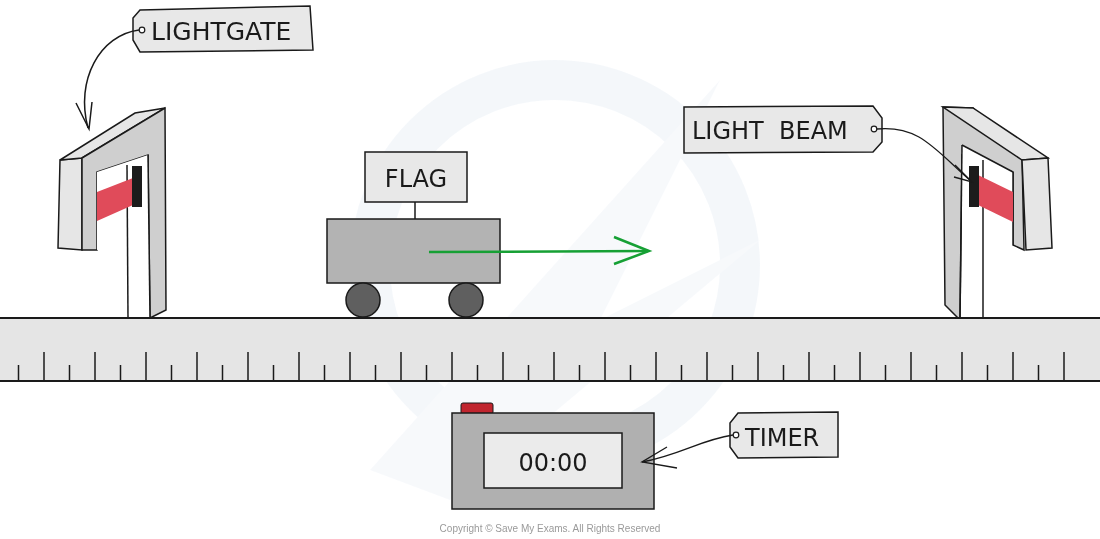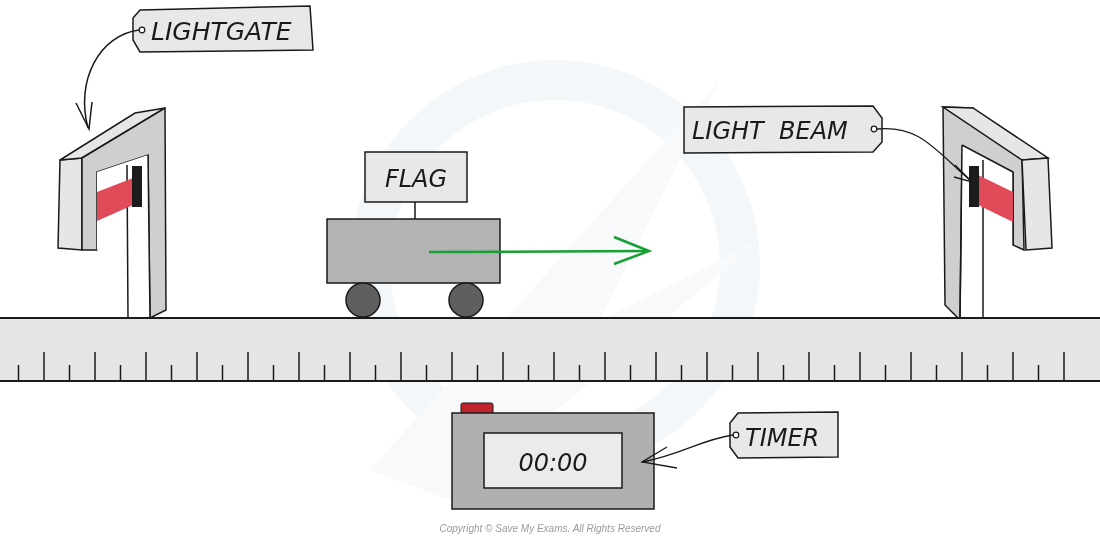--- a/index.html
+++ b/index.html
@@ -1,16 +1,16 @@
 <!DOCTYPE html>
 <html><head>
 <meta charset="utf-8">
 <style>
   html, body { margin: 0; padding: 0; background: #ffffff; }
-  #stage { position: relative; width: 1100px; height: 539px; overflow: hidden; background: #ffffff; font-family: "DejaVu Sans", sans-serif; font-style: italic; }
+  #stage { position: relative; width: 1100px; height: 539px; overflow: hidden; background: #ffffff; font-family: "DejaVu Sans", sans-serif; }
   svg { position: absolute; left: 0; top: 0; }
   .lbl { font-family: "DejaVu Sans", sans-serif; fill: #1a1a1a; }
   .copy { font-family: "Liberation Sans", sans-serif; font-size: 10px; fill: #9a9a9a; }
 </style>
 </head>
 <body>
 
 <div id="stage">
 <svg width="1100" height="539" viewBox="0 0 1100 539">
 

